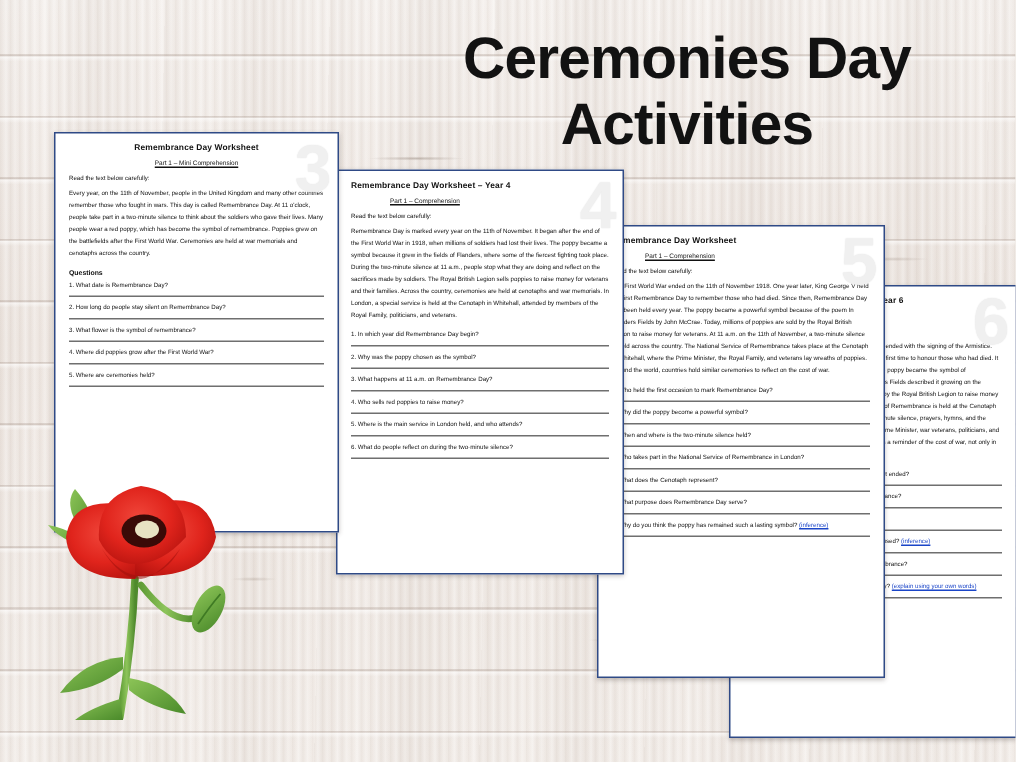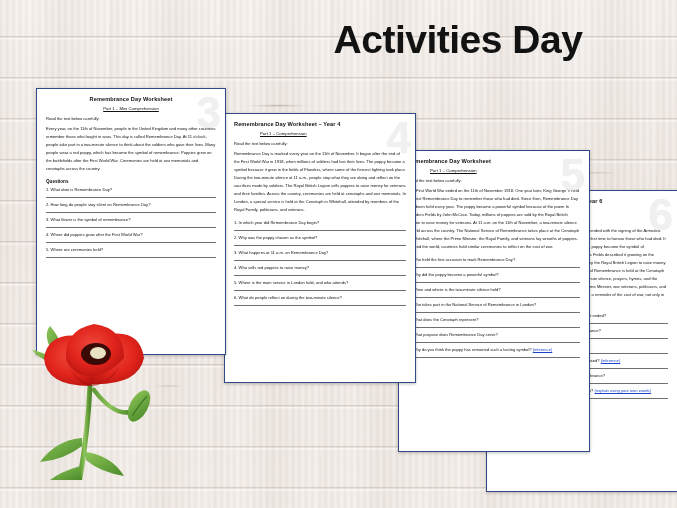--- a/index.html
+++ b/index.html
@@ -91,21 +91,22 @@
 
   
   #poppy{position:absolute;left:20px;top:320px;width:150px;height:160px;z-index:30;}
 </style>
 </head>
 <body>
 
 <div id="wood"></div>
 
 <div id="title">
-  <div>Activities Day</div>
+  <div>Ceremonies Day</div>
+  <div>Activities</div>
 </div>
 
 <div class="sheet" id="sheet-y6">
   <div class="pad">
     <div class="wm">6</div>
     <div class="ws-title" style="text-align:left">Remembrance Day Worksheet – Year 6</div>
     <div class="ws-sub left">Comprehension</div>
     <p class="lead">Read the text below carefully:</p>
     <p class="para">On the 11th of November 1918, the First World War ended with the signing of the Armistice. One year later, Remembrance Day was held for the first time to honour those who had died. It remains an important tradition across the world. The poppy became the symbol of remembrance after John McCrae's poem In Flanders Fields described it growing on the battlefields. Each year, millions of poppies are sold by the Royal British Legion to raise money for soldiers and their families. The National Service of Remembrance is held at the Cenotaph in Whitehall, London. The service includes a two-minute silence, prayers, hymns, and the sounding of the Last Post. The Royal Family, the Prime Minister, war veterans, politicians, and the Royal Family all take part. Remembrance Day is a reminder of the cost of war, not only in the past but in conflicts around the world.</p>
     <p class="q">1. When did the First World War end, and how was it ended?</p>

